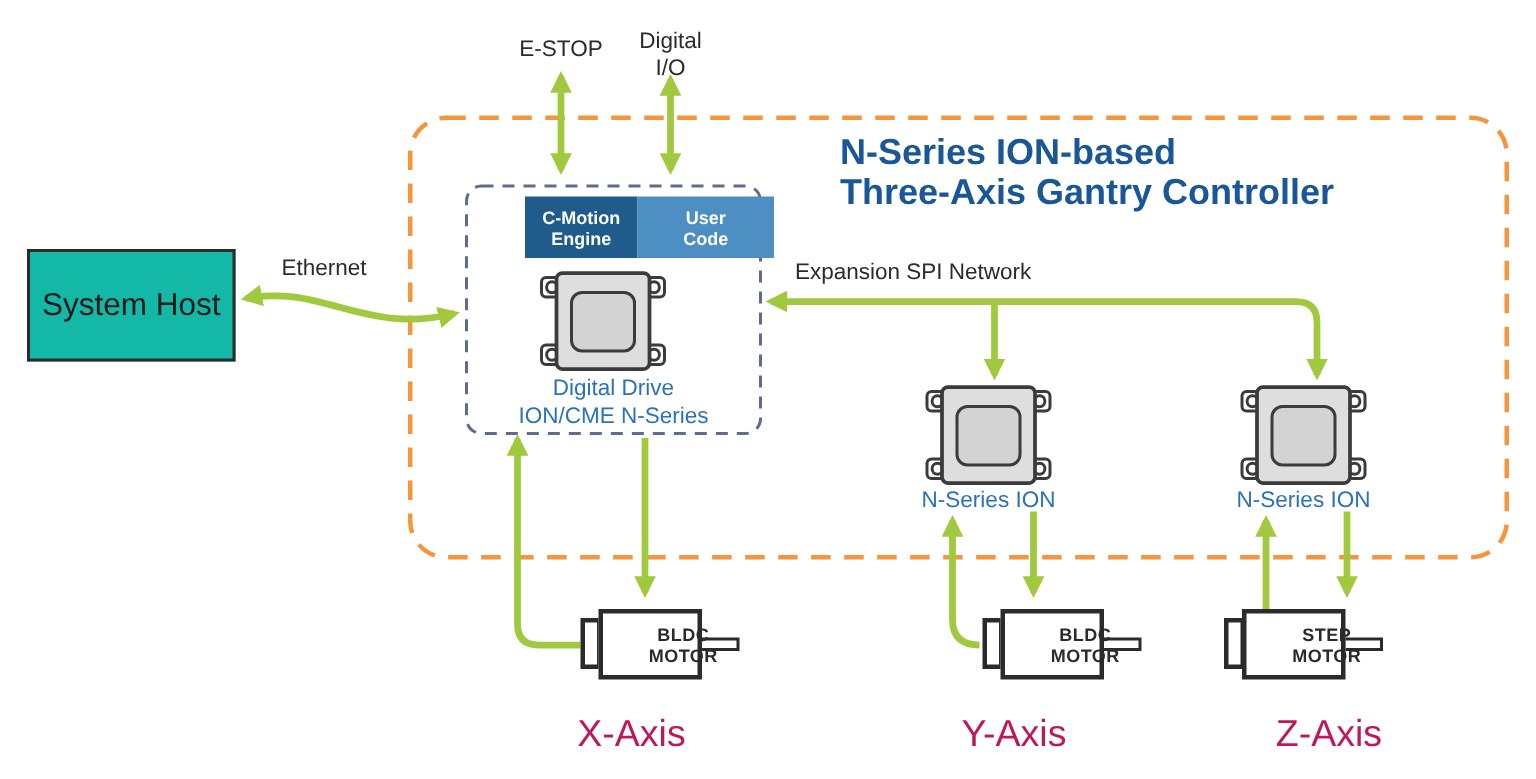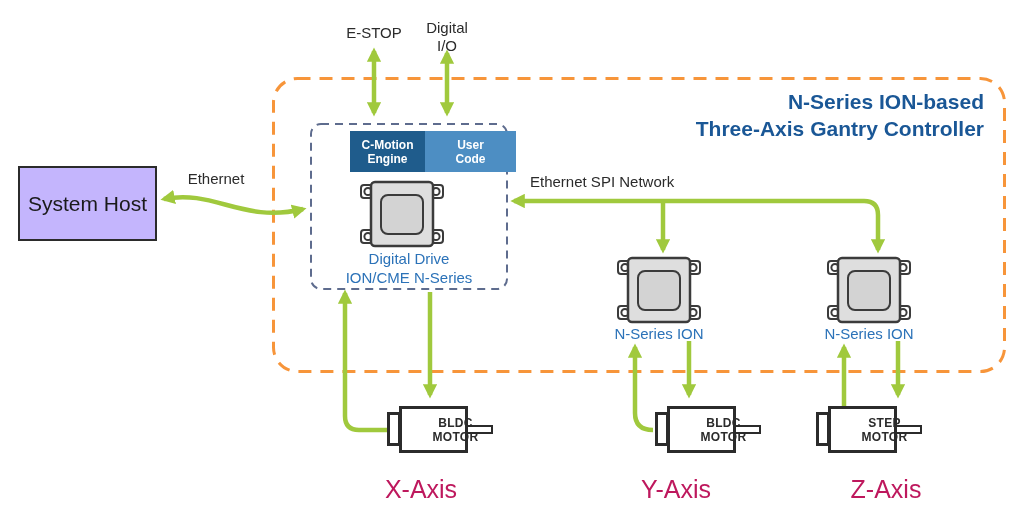--- a/index.html
+++ b/index.html
@@ -9,26 +9,26 @@
     background:#ffffff;
     font-family:"Liberation Sans", sans-serif;
     color:#2b2b2b;
     overflow:hidden;
   }
   .overlay{position:absolute;left:0;top:0;width:1024px;height:519px;}
   .abs{position:absolute;}
   .lbl{font-size:15px;color:#2b2b2b;text-align:center;line-height:18px;}
   .title{
     position:absolute;top:88px;left:560px;width:424px;
-    text-align:right;font-size:21px;font-weight:bold;line-height:27px;
+    text-align:left;font-size:24px;font-weight:bold;line-height:27px;
     color:#1a5796;
   }
   .system-host{
     position:absolute;left:18px;top:166px;width:139px;height:75px;
-    border:2.5px solid #2b2b2b;background:#c4b5fd;box-sizing:border-box;
+    border:2.5px solid #2b2b2b;background:#14b8a6;box-sizing:border-box;
     display:flex;align-items:center;justify-content:center;
     font-size:21px;color:#1a1a1a;
   }
   .drive-header{
     position:absolute;left:350px;top:131px;width:166px;height:41px;
     display:flex;
   }
   .hdr-cell{
     color:#fff;font-size:12px;font-weight:bold;line-height:14px;
     display:flex;flex-direction:column;align-items:center;justify-content:center;
@@ -113,21 +113,21 @@
   <div class="title">
     <span style="display:block;">N-Series ION-based</span>
     <span style="display:block;">Three-Axis Gantry Controller</span>
   </div>
 
   <div class="system-host">
     <span>System Host</span>
   </div>
   <div class="abs lbl" style="left:176px;top:170px;width:80px;">Ethernet</div>
 
-  <div class="abs lbl" style="left:530px;top:173px;width:220px;text-align:left;">Ethernet SPI Network</div>
+  <div class="abs lbl" style="left:530px;top:173px;width:220px;text-align:left;">Expansion SPI Network</div>
 
   <div class="drive-header">
     <div class="hdr-cell hdr-dark">
       <span>C-Motion</span>
       <span>Engine</span>
     </div>
     <div class="hdr-cell hdr-light">
       <span>User</span>
       <span>Code</span>
     </div>

